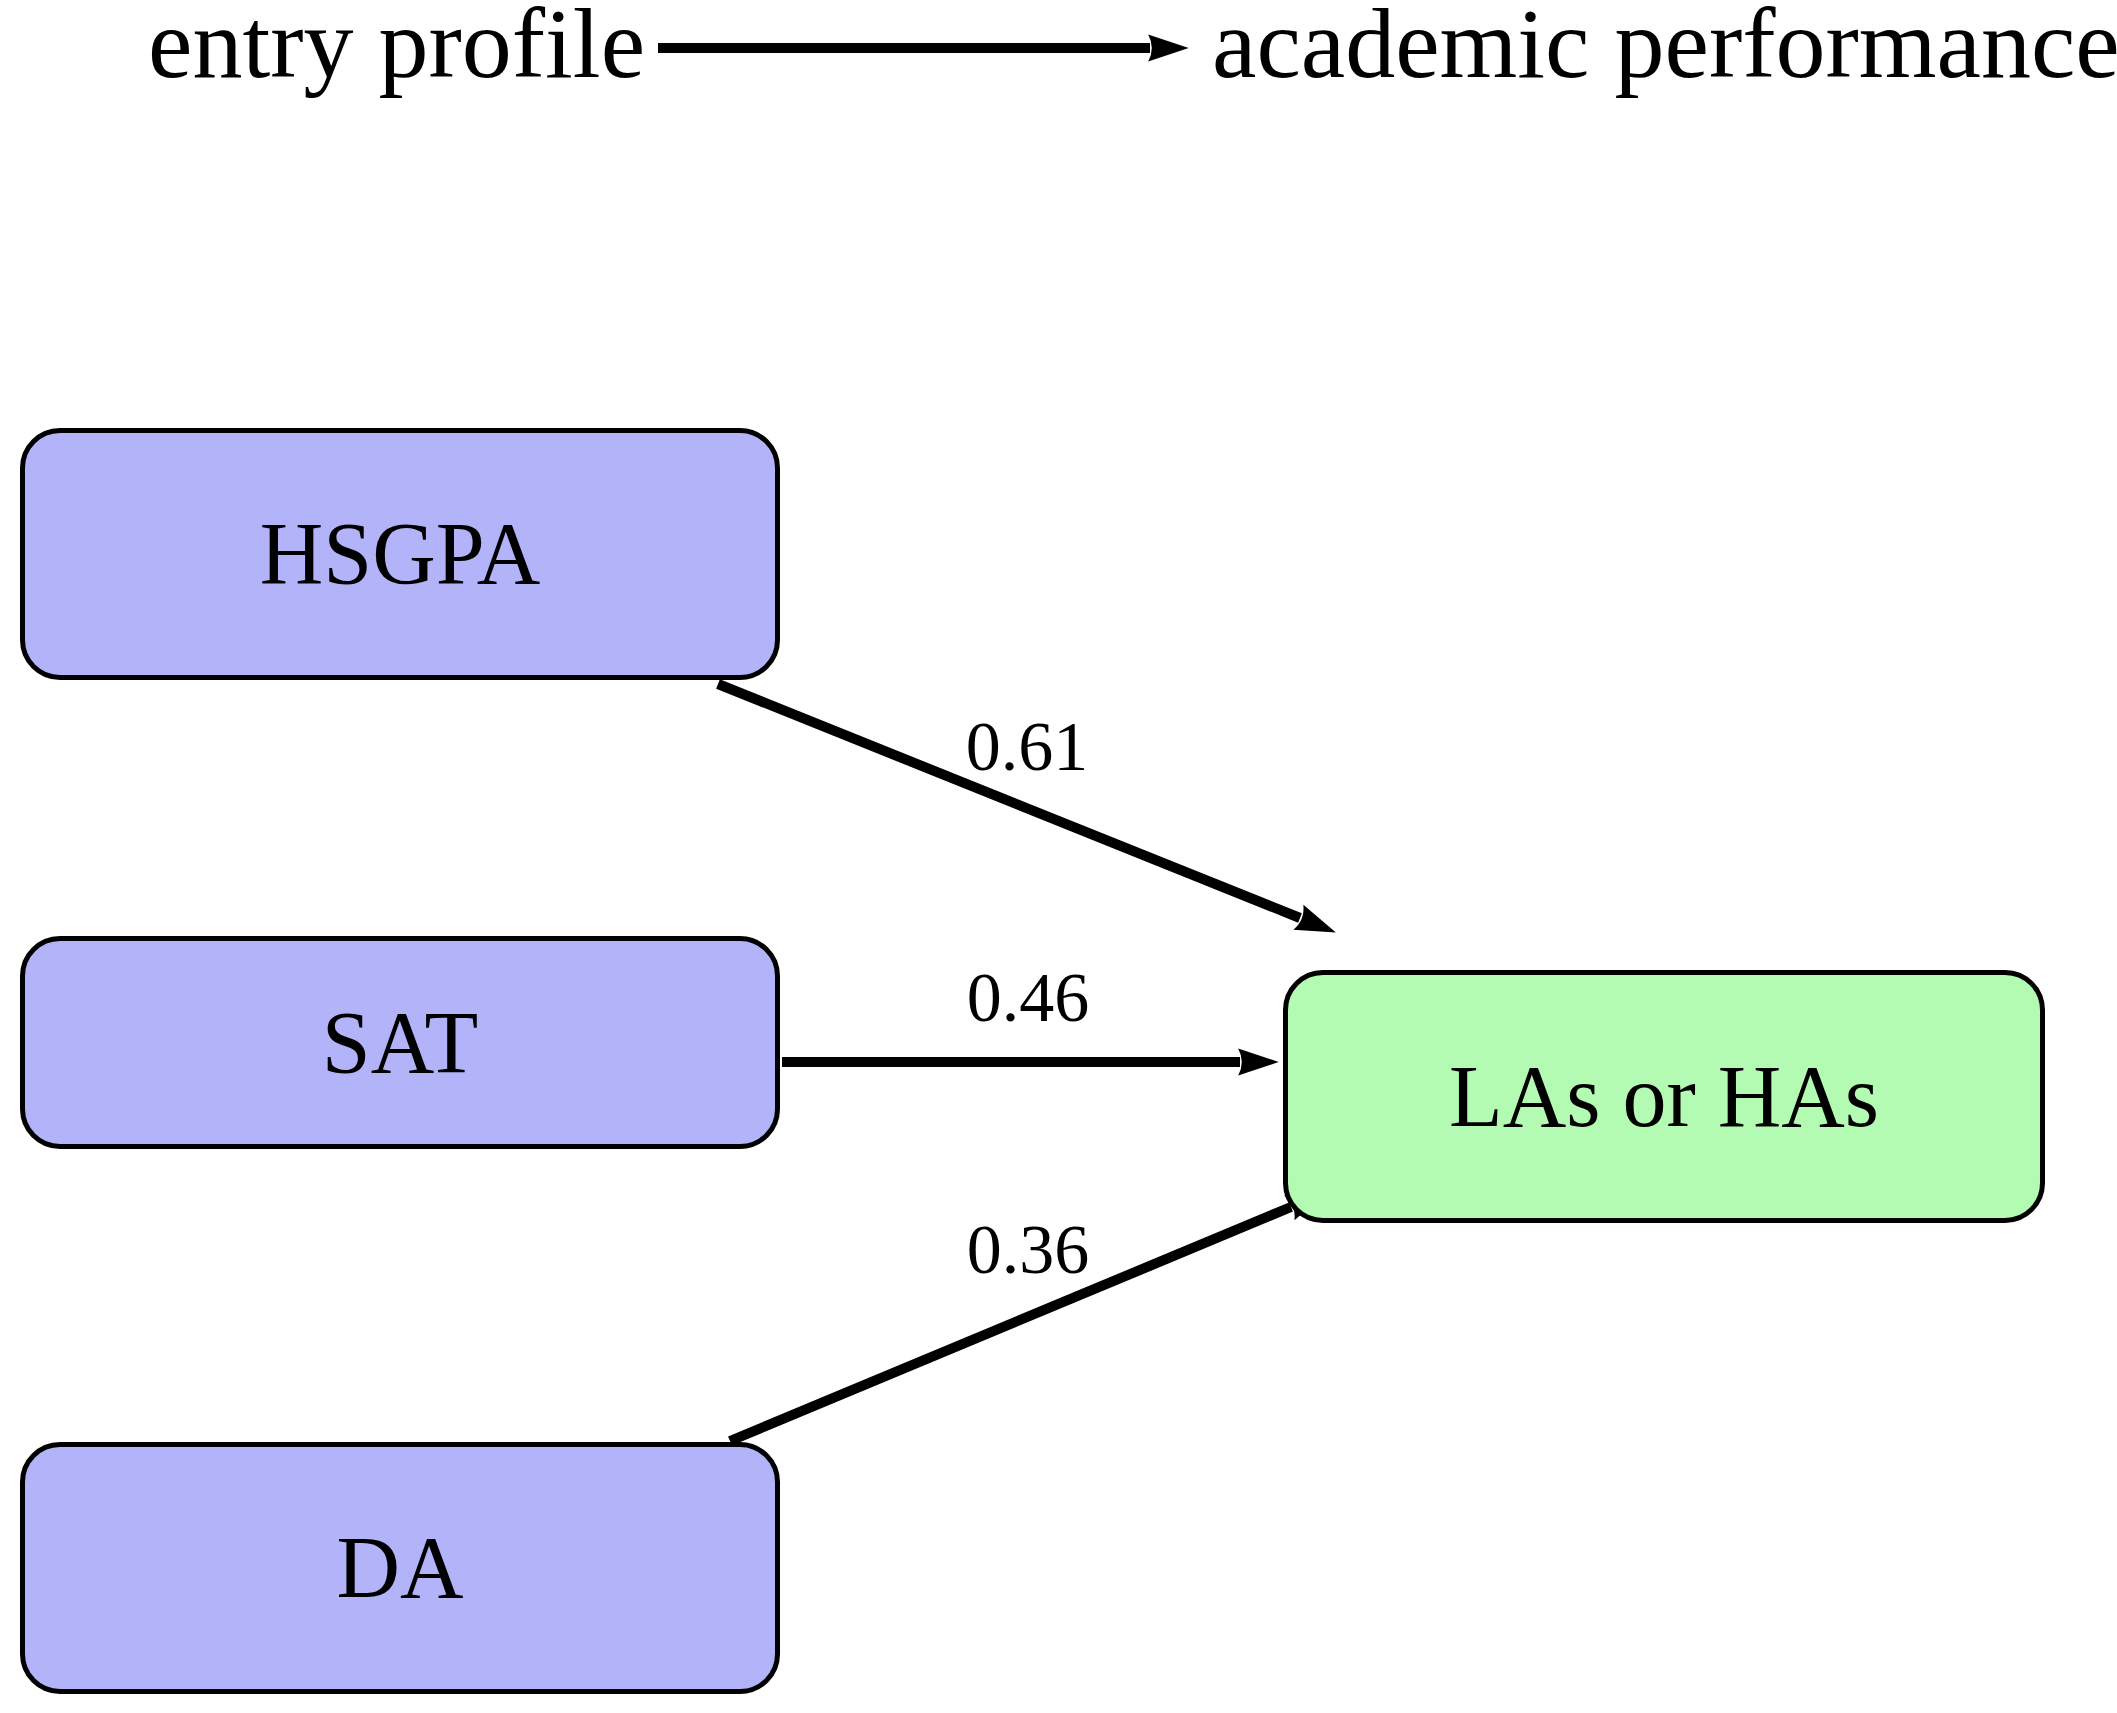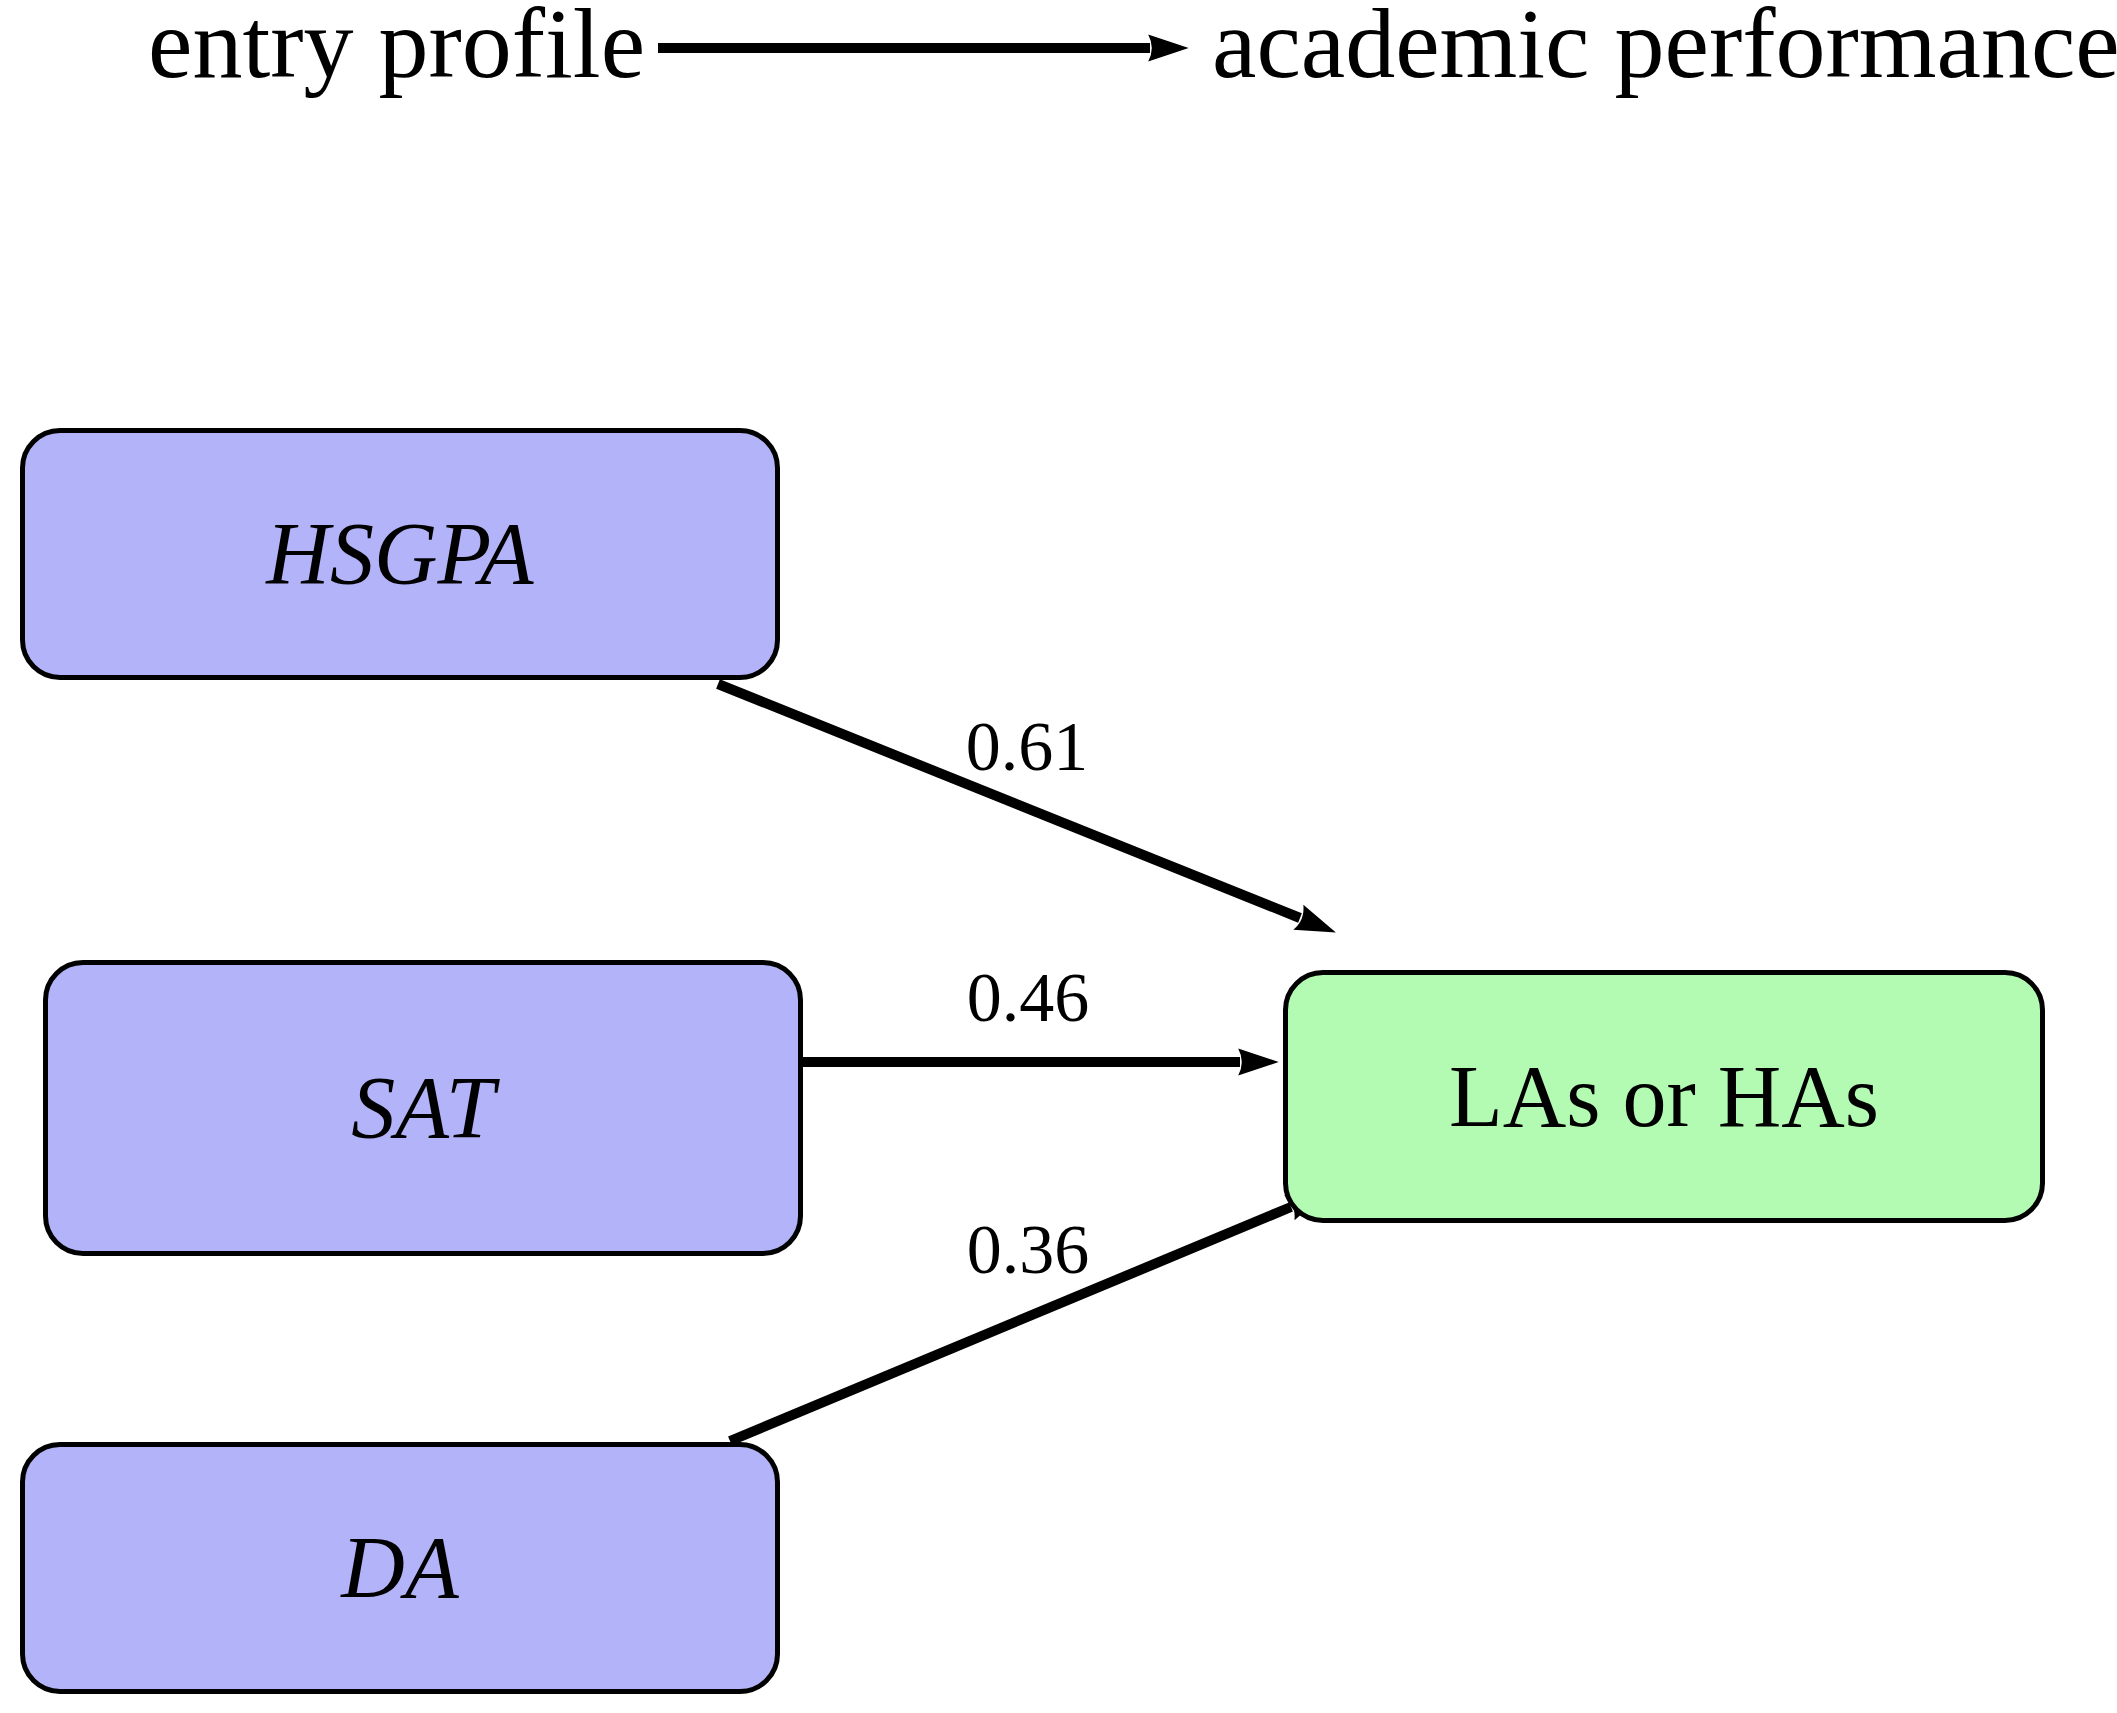--- a/index.html
+++ b/index.html
@@ -39,30 +39,30 @@
     height:1713px;
   }
   .node{
     position:absolute;
     border:5px solid var(--stroke);
     border-radius:40px;
     display:flex;
     align-items:center;
     justify-content:center;
   }
-  .node-entry{background:var(--entry-fill);font-style:italic;}
+  .node-entry{background:var(--entry-fill);}
   .node-outcome{background:var(--outcome-fill);}
   .node-label{
     font-size:88px;
     line-height:1;
     white-space:nowrap;
     color:#000;
   }
   .node-hsgpa{left:20px;top:428px;width:760px;height:252px;}
-  .node-sat  {left:20px;top:960px;width:760px;height:296px;margin-left:23px;}
+  .node-sat  {left:20px;top:936px;width:760px;height:213px;}
   .node-da   {left:20px;top:1442px;width:760px;height:252px;}
   .node-outcome{left:1283px;top:936px;width:762px;height:253px;margin-top:34px;}
   .edge-weight{
     position:absolute;
     transform:translate(-50%,-50%);
     font-size:70px;
     line-height:1;
     white-space:nowrap;
     color:#000;
   }

